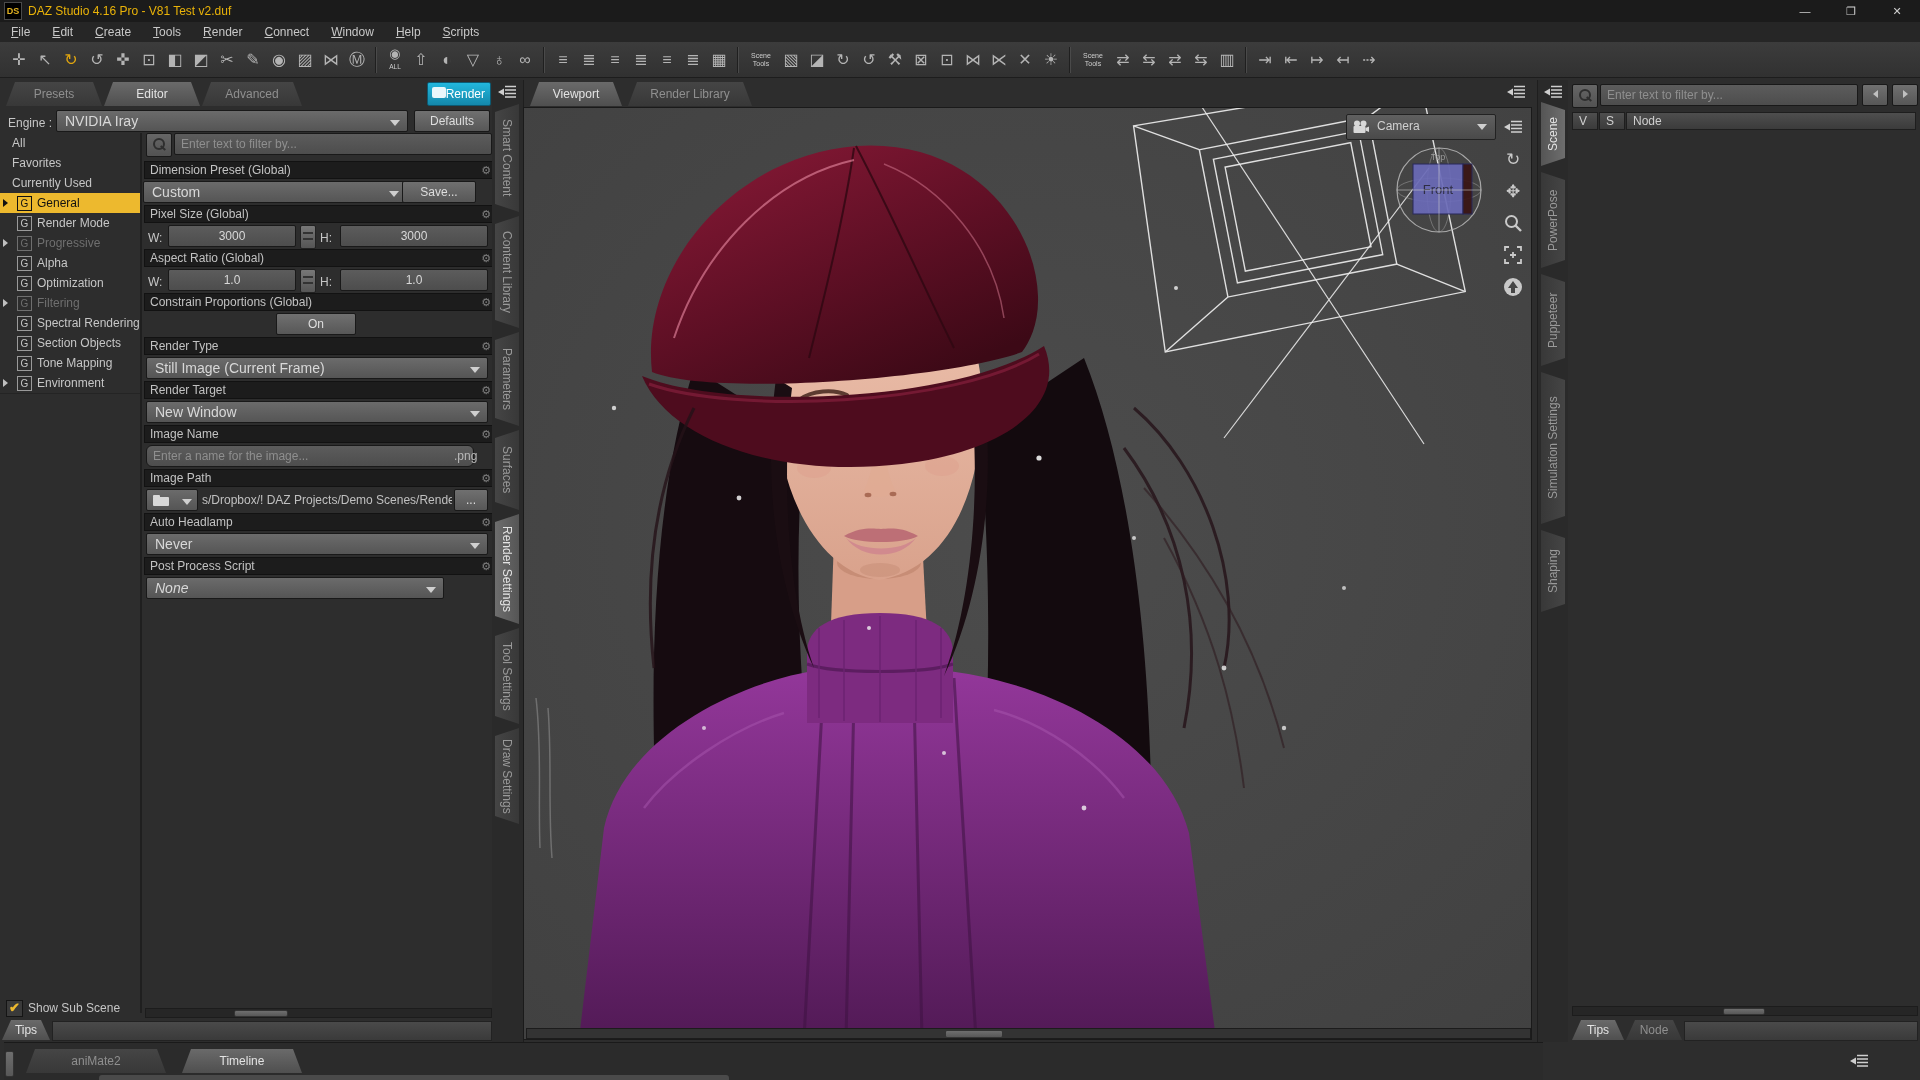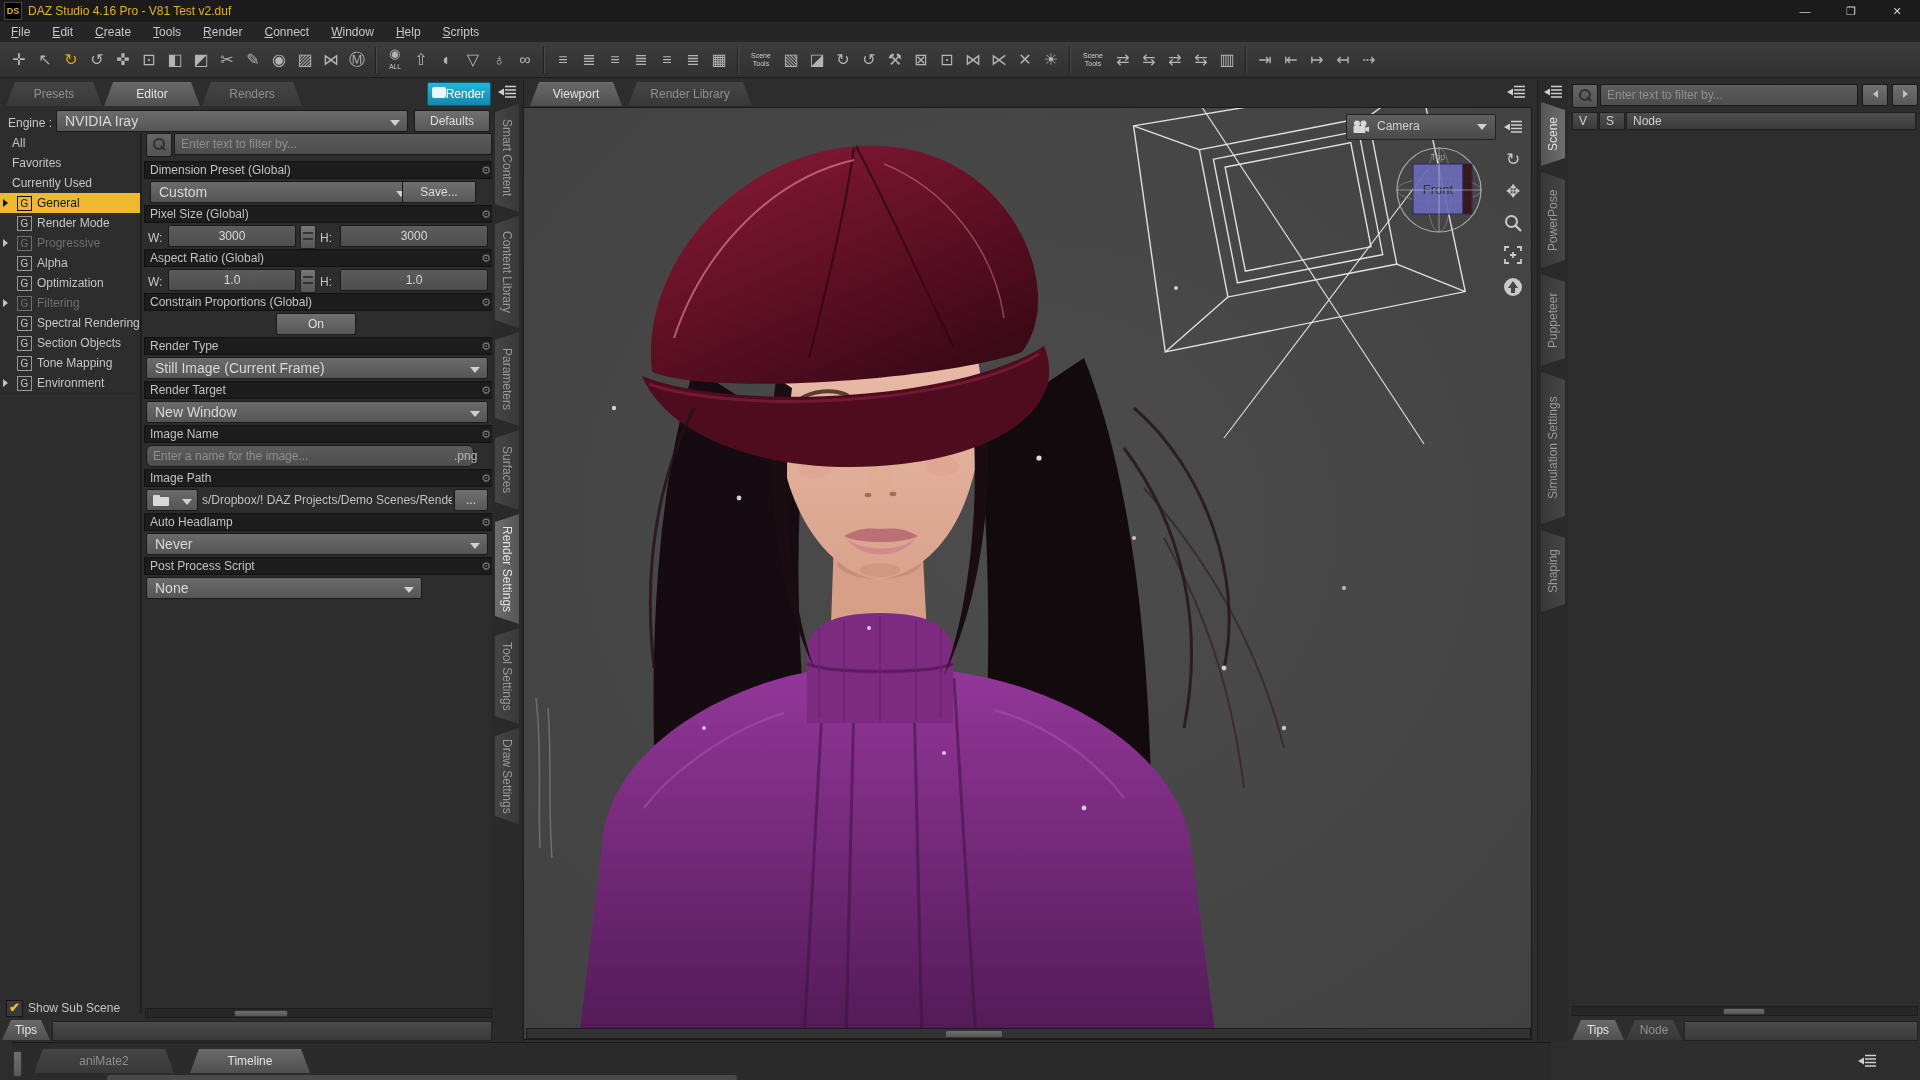--- a/index.html
+++ b/index.html
@@ -64,21 +64,21 @@
   
   .scn-colhdr{position:absolute;background:linear-gradient(#4e4e4e,#3b3b3b);border:1px solid #1e1e1e;
               color:#cfcfcf;font-size:12px;line-height:16px;padding-left:6px;box-sizing:border-box;}
   
   .vp-canvas{position:absolute;left:523px;top:107px;width:1009px;height:933px;background:#464646;border:1px solid #1a1a1a;box-sizing:border-box;}
   .vp-tool{position:absolute;width:26px;height:26px;color:#c9c9c9;display:flex;align-items:center;justify-content:center;}
   .camera-dd{position:absolute;left:822px;top:6px;width:148px;height:24px;background:linear-gradient(#606060,#4a4a4a);
              border:1px solid #222;border-radius:2px;color:#d0d0d0;line-height:22px;}
   .scrollbar{position:absolute;background:#262626;border:1px solid #1c1c1c;}
   .scroll-handle{position:absolute;background:linear-gradient(#6e6e6e,#585858);border:1px solid #333;border-radius:2px;}
-  .bottom-dock{position:absolute;left:12px;top:1042px;width:1524px;height:38px;background:#2b2b2b;border-top:1px solid #1a1a1a;padding-left:15px;}
+  .bottom-dock{position:absolute;left:4px;top:1042px;width:1524px;height:38px;background:#2b2b2b;border-top:1px solid #1a1a1a;padding-left:15px;}
   .chk{position:absolute;width:15px;height:15px;background:#3a3a3a;border:1px solid #151515;color:#edb92e;
        font-size:13px;line-height:14px;text-align:center;font-weight:bold;}
   svg{display:block;}
 </style>
 </head>
 <body>
 
 <div id="app">
 
   <div class="abs titlebar">
@@ -171,21 +171,21 @@
         <span class="tb-icon">⇤</span>
         <span class="tb-icon">↦</span>
         <span class="tb-icon">↤</span>
         <span class="tb-icon">⇢</span>
       </div>
     </div>
 
   <div class="abs" style="left:0;top:80px;width:492px;height:962px;background:#2d2d2d;border-right:1px solid #1e1e1e;">
     <div class="tab" style="left:6px;top:2px;width:96px;">Presets</div>
     <div class="tab active" style="left:104px;top:2px;width:96px;">Editor</div>
-    <div class="tab" style="left:202px;top:2px;width:100px;">Renders</div>
+    <div class="tab" style="left:202px;top:2px;width:100px;">Advanced</div>
 
     <div class="abs" style="left:427px;top:2px;width:64px;height:24px;background:linear-gradient(#22b7dd,#1488ab);border:1px solid #0c5a73;border-radius:2px;color:#fff;line-height:22px;text-align:right;padding-right:5px;box-sizing:border-box;font-size:12px;">
       <span style="position:absolute;left:4px;top:4px;width:14px;height:11px;background:#e8f7fb;border-radius:2px;"></span>
       <span>Render</span>
     </div>
 
     <div class="abs" style="left:8px;top:32px;line-height:22px;">Engine :</div>
     <div class="ctl" style="left:56px;top:30px;width:352px;">
       <span>NVIDIA Iray</span><span class="tri-down"></span>
     </div>
@@ -249,21 +249,21 @@
 
     <div class="abs" style="left:142px;top:53px;width:350px;height:880px;">
       <div class="searchbox" style="left:4px;top:0px;">
         <div class="mag"></div>
         <input class="inp" style="position: relative; left: 2px; width: 318px;" placeholder="Enter text to filter by...">
       </div>
 
       <div class="hdr" style="left:2px;top:28px;width:344px;height:16px;">
         <span>Dimension Preset (Global)</span><span class="gear">⚙</span>
       </div>
-      <div class="ctl" style="left:8px;top:48px;width:264px;padding-left:8px;">
+      <div class="ctl" style="left:1px;top:48px;width:264px;padding-left:8px;">
         <span>Custom</span><span class="tri-down"></span>
       </div>
       <div class="btn" style="left:260px;top:48px;width:74px;">Save...</div>
 
       <div class="hdr" style="left:2px;top:72px;width:344px;height:16px;">
         <span>Pixel Size (Global)</span><span class="gear">⚙</span>
       </div>
       <span class="abs" style="left:6px;top:94px;line-height:22px;">W:</span>
       <input class="inp" style="left: 26px; top: 92px; width: 128px; text-align: center;" value="3000">
       <div class="abs" style="left:158px;top:92px;width:14px;height:22px;background:linear-gradient(#777,#555);border:1px solid #222;border-radius:2px;">
@@ -324,21 +324,21 @@
       <div class="hdr" style="left:2px;top:380px;width:344px;height:16px;">
         <span>Auto Headlamp</span><span class="gear">⚙</span>
       </div>
       <div class="ctl" style="left:4px;top:400px;width:342px;">
         <span>Never</span><span class="tri-down"></span>
       </div>
 
       <div class="hdr" style="left:2px;top:424px;width:344px;height:16px;">
         <span>Post Process Script</span><span class="gear">⚙</span>
       </div>
-      <div class="ctl" style="left:4px;top:444px;width:276px;">
+      <div class="ctl" style="left:4px;top:444px;width:298px;font-style:italic;">
         <span>None</span><span class="tri-down"></span>
       </div>
     </div>
 
     <div class="chk" style="left:6px;top:920px;">✔</div>
     <div class="abs" style="left:28px;top:921px;">Show Sub Scene</div>
     <div class="scrollbar" style="left:145px;top:928px;width:345px;height:8px;">
       <div class="scroll-handle" style="left:88px;top:1px;width:52px;height:5px;"></div>
     </div>
     <div class="tab active" style="left:2px;top:940px;width:48px;height:20px;line-height:20px;">Tips</div>

